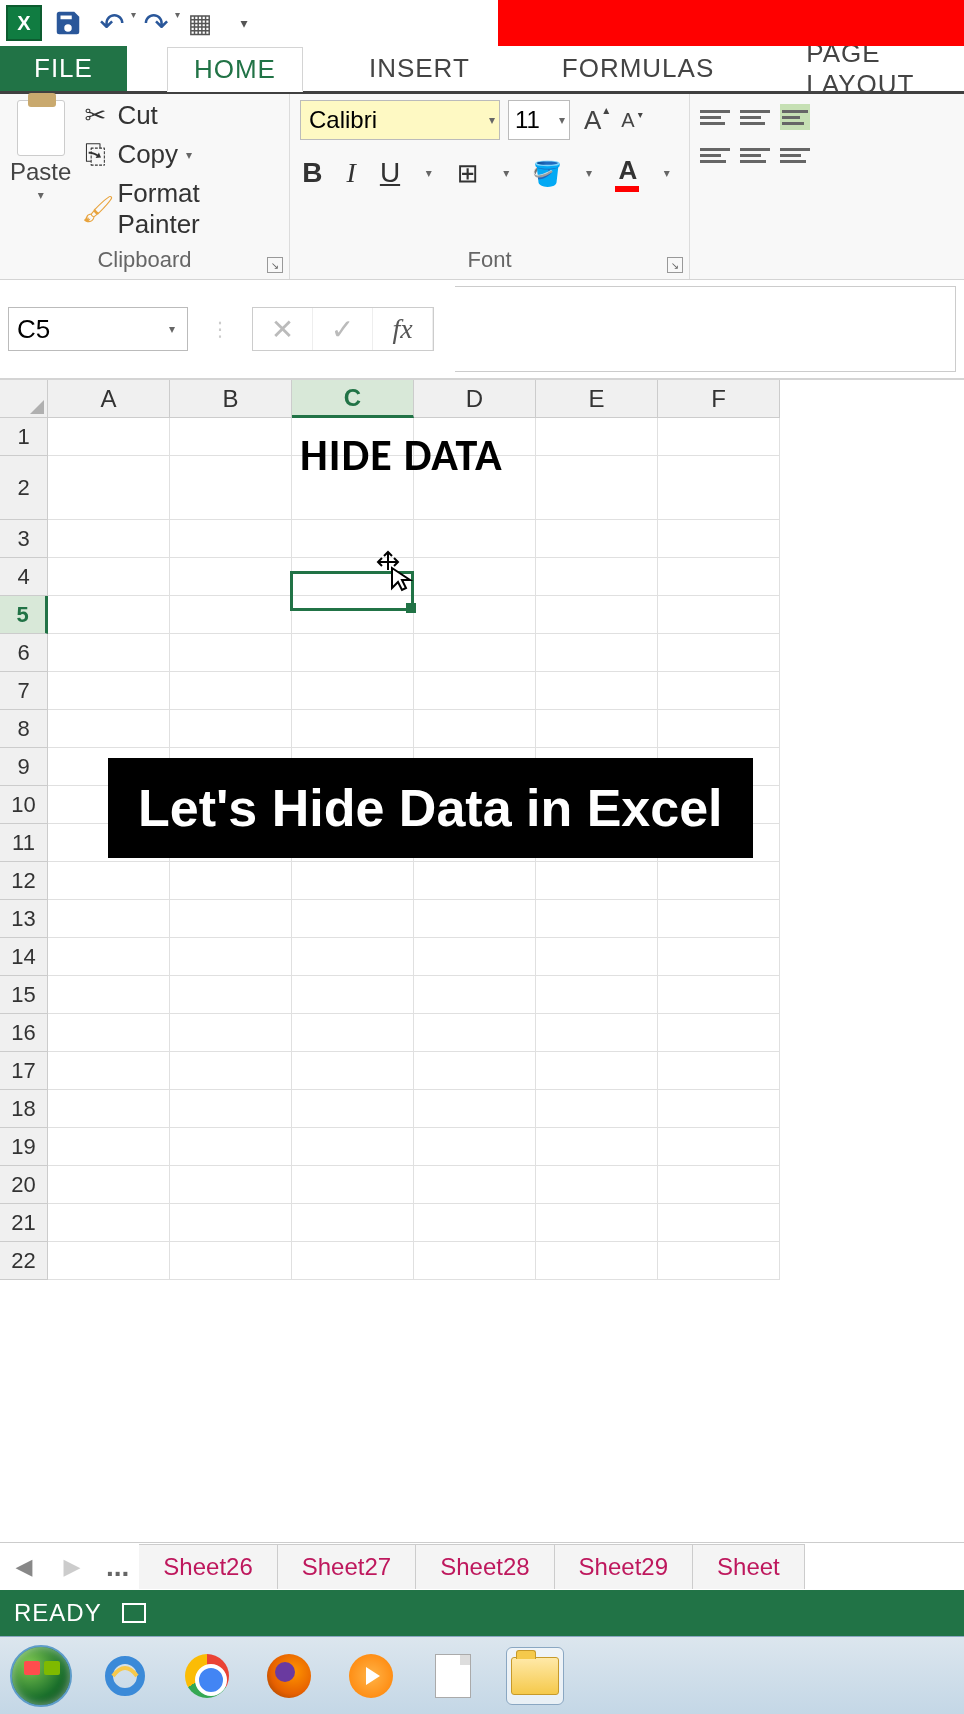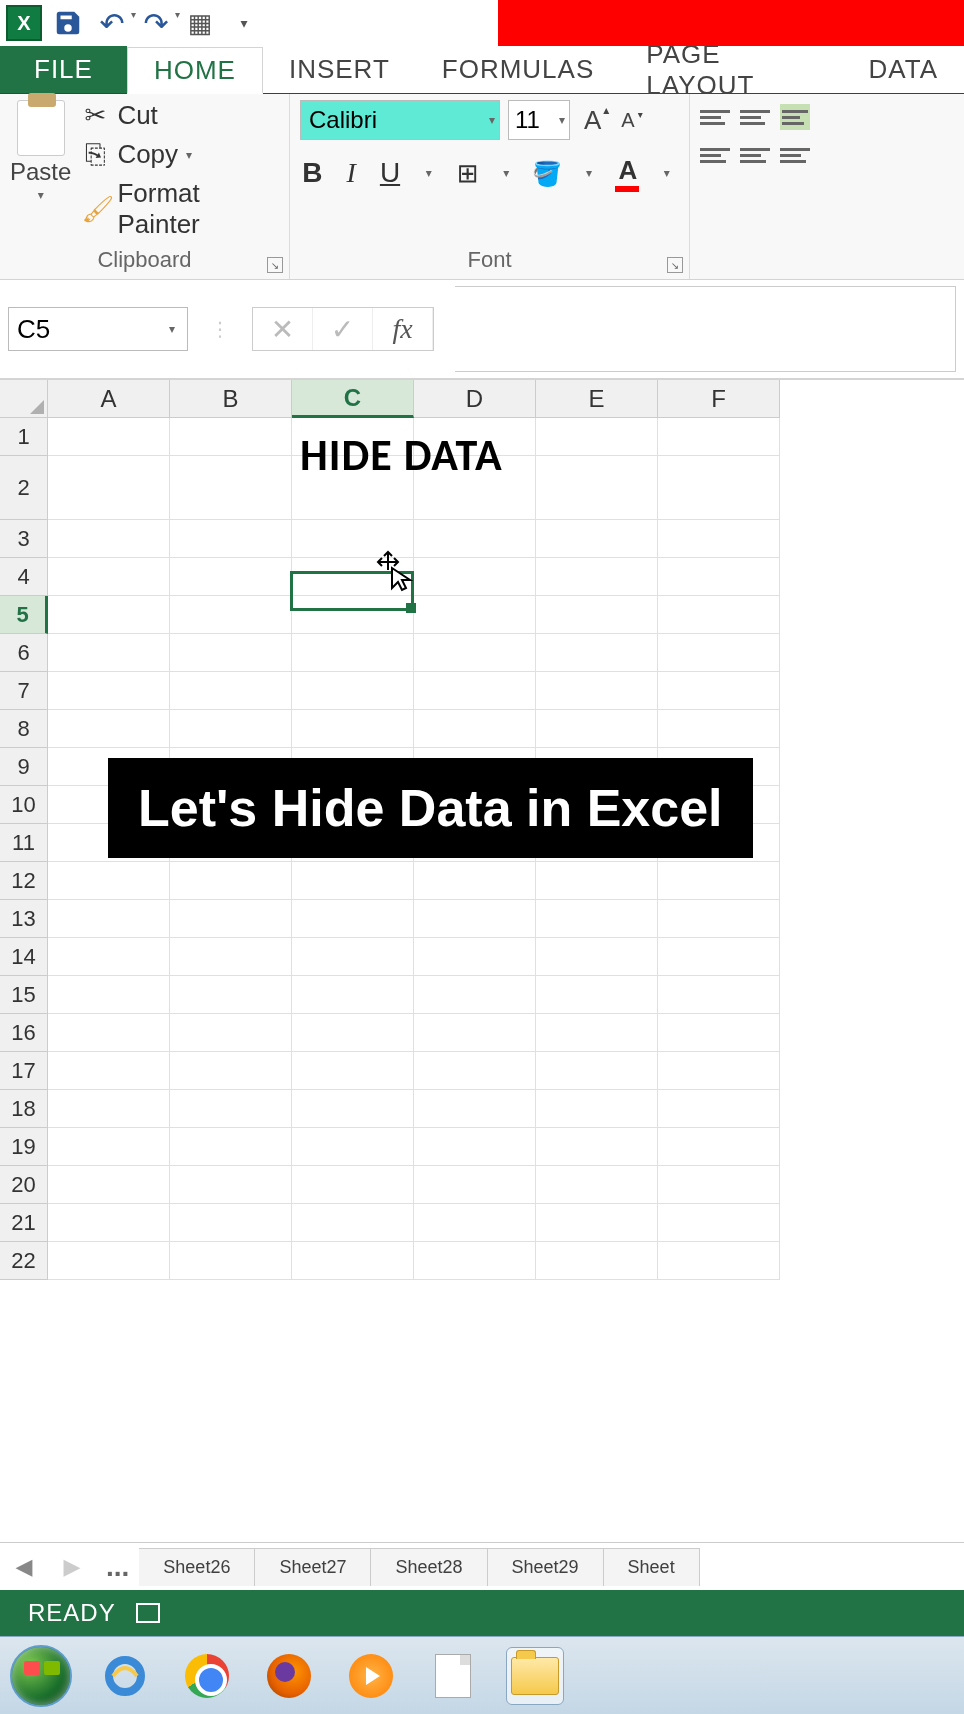--- a/index.html
+++ b/index.html
@@ -49,21 +49,22 @@
     color: #666;
     position: absolute;
     right: -6px; top: 4px;
   }
 
   
   .tabs {
     display: flex;
     height: 48px;
     background: #fff;
-    border-bottom: 1px solid #404040;
+    border-bottom: 3px solid #404040;
+    gap: 40px;
   }
   .tab {
     padding: 0 26px;
     display: flex; align-items: center;
     font-size: 26px;
     color: #444;
     cursor: pointer;
     letter-spacing: 1px;
   }
   .tab.file {
@@ -138,21 +139,21 @@
     font-size: 26px; color: #333;
     cursor: pointer;
   }
   .clip-item .ic { width: 28px; text-align: center; }
 
   
   .font-row1 { display: flex; gap: 8px; align-items: center; }
   .font-name {
     width: 200px; height: 40px;
     border: 1px solid #bbb;
-    background: #5eead4;
+    background: #fef9c3;
     font-size: 24px;
     padding-left: 8px;
     display: flex; align-items: center; justify-content: space-between;
   }
   .font-size {
     width: 62px; height: 40px;
     border: 1px solid #bbb;
     background: #fff;
     font-size: 24px;
     padding-left: 6px;
@@ -333,38 +334,38 @@
     width: 48px;
     display:flex;align-items:center;justify-content:center;
     color:#888; font-size:22px;
     cursor:pointer;
   }
   .nav-btn.disabled{color:#ccc;}
   .dots { font-size:28px; font-weight:bold; padding:0 10px; color:#666;}
   .sheet-tab {
     padding: 8px 24px;
     border-right: 1px solid #ccc;
-    font-size: 18px;
-    color: #404040;
+    font-size: 24px;
+    color: #be185d;
     cursor: pointer;
     background:#f4f4f4;
     border-top:1px solid #ccc;
   }
 
   
   .status-bar {
     position: absolute;
     bottom: 78px;
     left:0; right:0;
     height: 46px;
     background: #217346;
     color: #fff;
     display: flex;
     align-items: center;
-    padding-left: 28px;
+    padding-left: 14px;
     gap: 20px;
     font-size: 24px;
     letter-spacing: 1px;
   }
   .macro-icon {
     width: 24px; height: 20px;
     border: 2px solid #fff;
     position: relative;
   }
 

